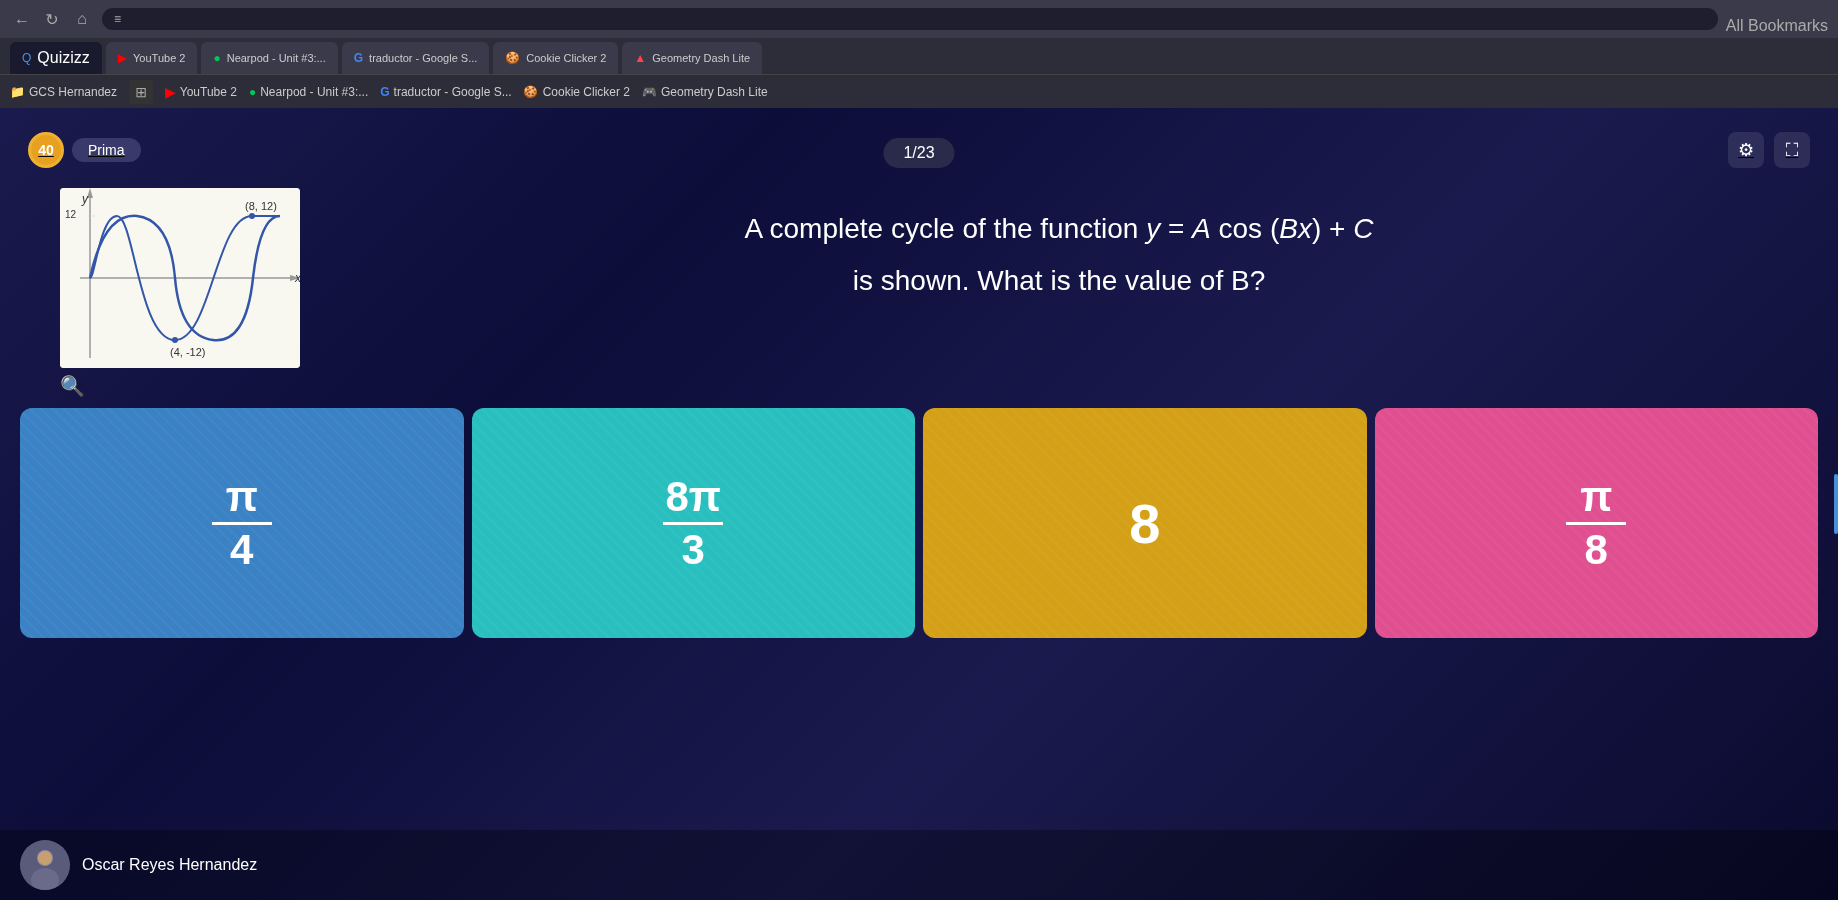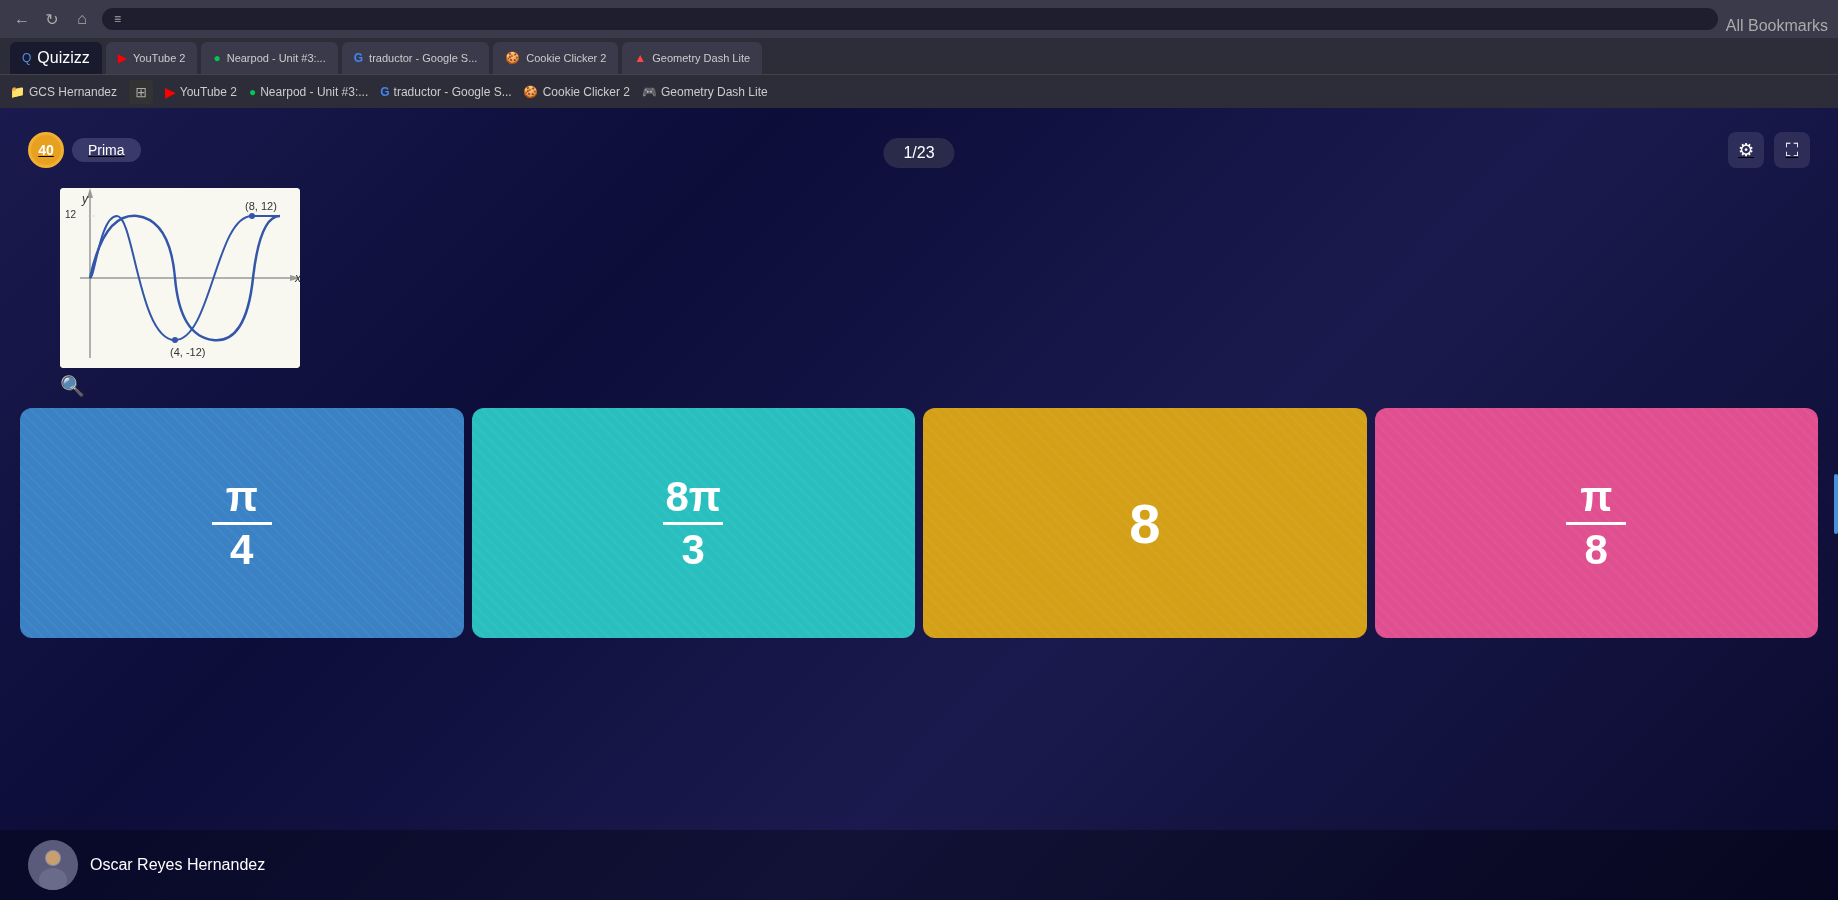--- a/index.html
+++ b/index.html
@@ -306,21 +306,21 @@
       line-height: 1;
     }
 
     
     .game-footer {
       position: absolute;
       bottom: 0;
       left: 0;
       right: 0;
       background: rgba(0,0,0,0.3);
-      padding: 10px 28px;
+      padding: 10px 20px;
       display: flex;
       align-items: center;
       gap: 12px;
     }
 
     .avatar {
       width: 50px;
       height: 50px;
       background: #4a4a6a;
       border-radius: 50%;
@@ -479,20 +479,26 @@
 
           <text x="110" y="168" font-size="11" fill="#333">(4, -12)</text>
           <circle cx="115" cy="152" r="3" fill="#3355aa"></circle>
         </svg>
       </div>
       <div class="zoom-icon">
         <span>🔍</span>
       </div>
     </div>
 
+    <div class="question-text">
+      <div>
+        A complete cycle of the function <em>y</em> = <em>A</em> cos (<em>Bx</em>) + <em>C</em>
+      </div>
+      <div style="margin-top:10px;">is shown. What is the value of B?</div>
+    </div>
   </div>
 
   <div class="answers-grid">
 
     <div class="answer-option answer-blue">
       <div class="fraction">
         <span class="fraction-num">π</span>
         <div class="fraction-bar"></div>
         <span class="fraction-den">4</span>
       </div>

